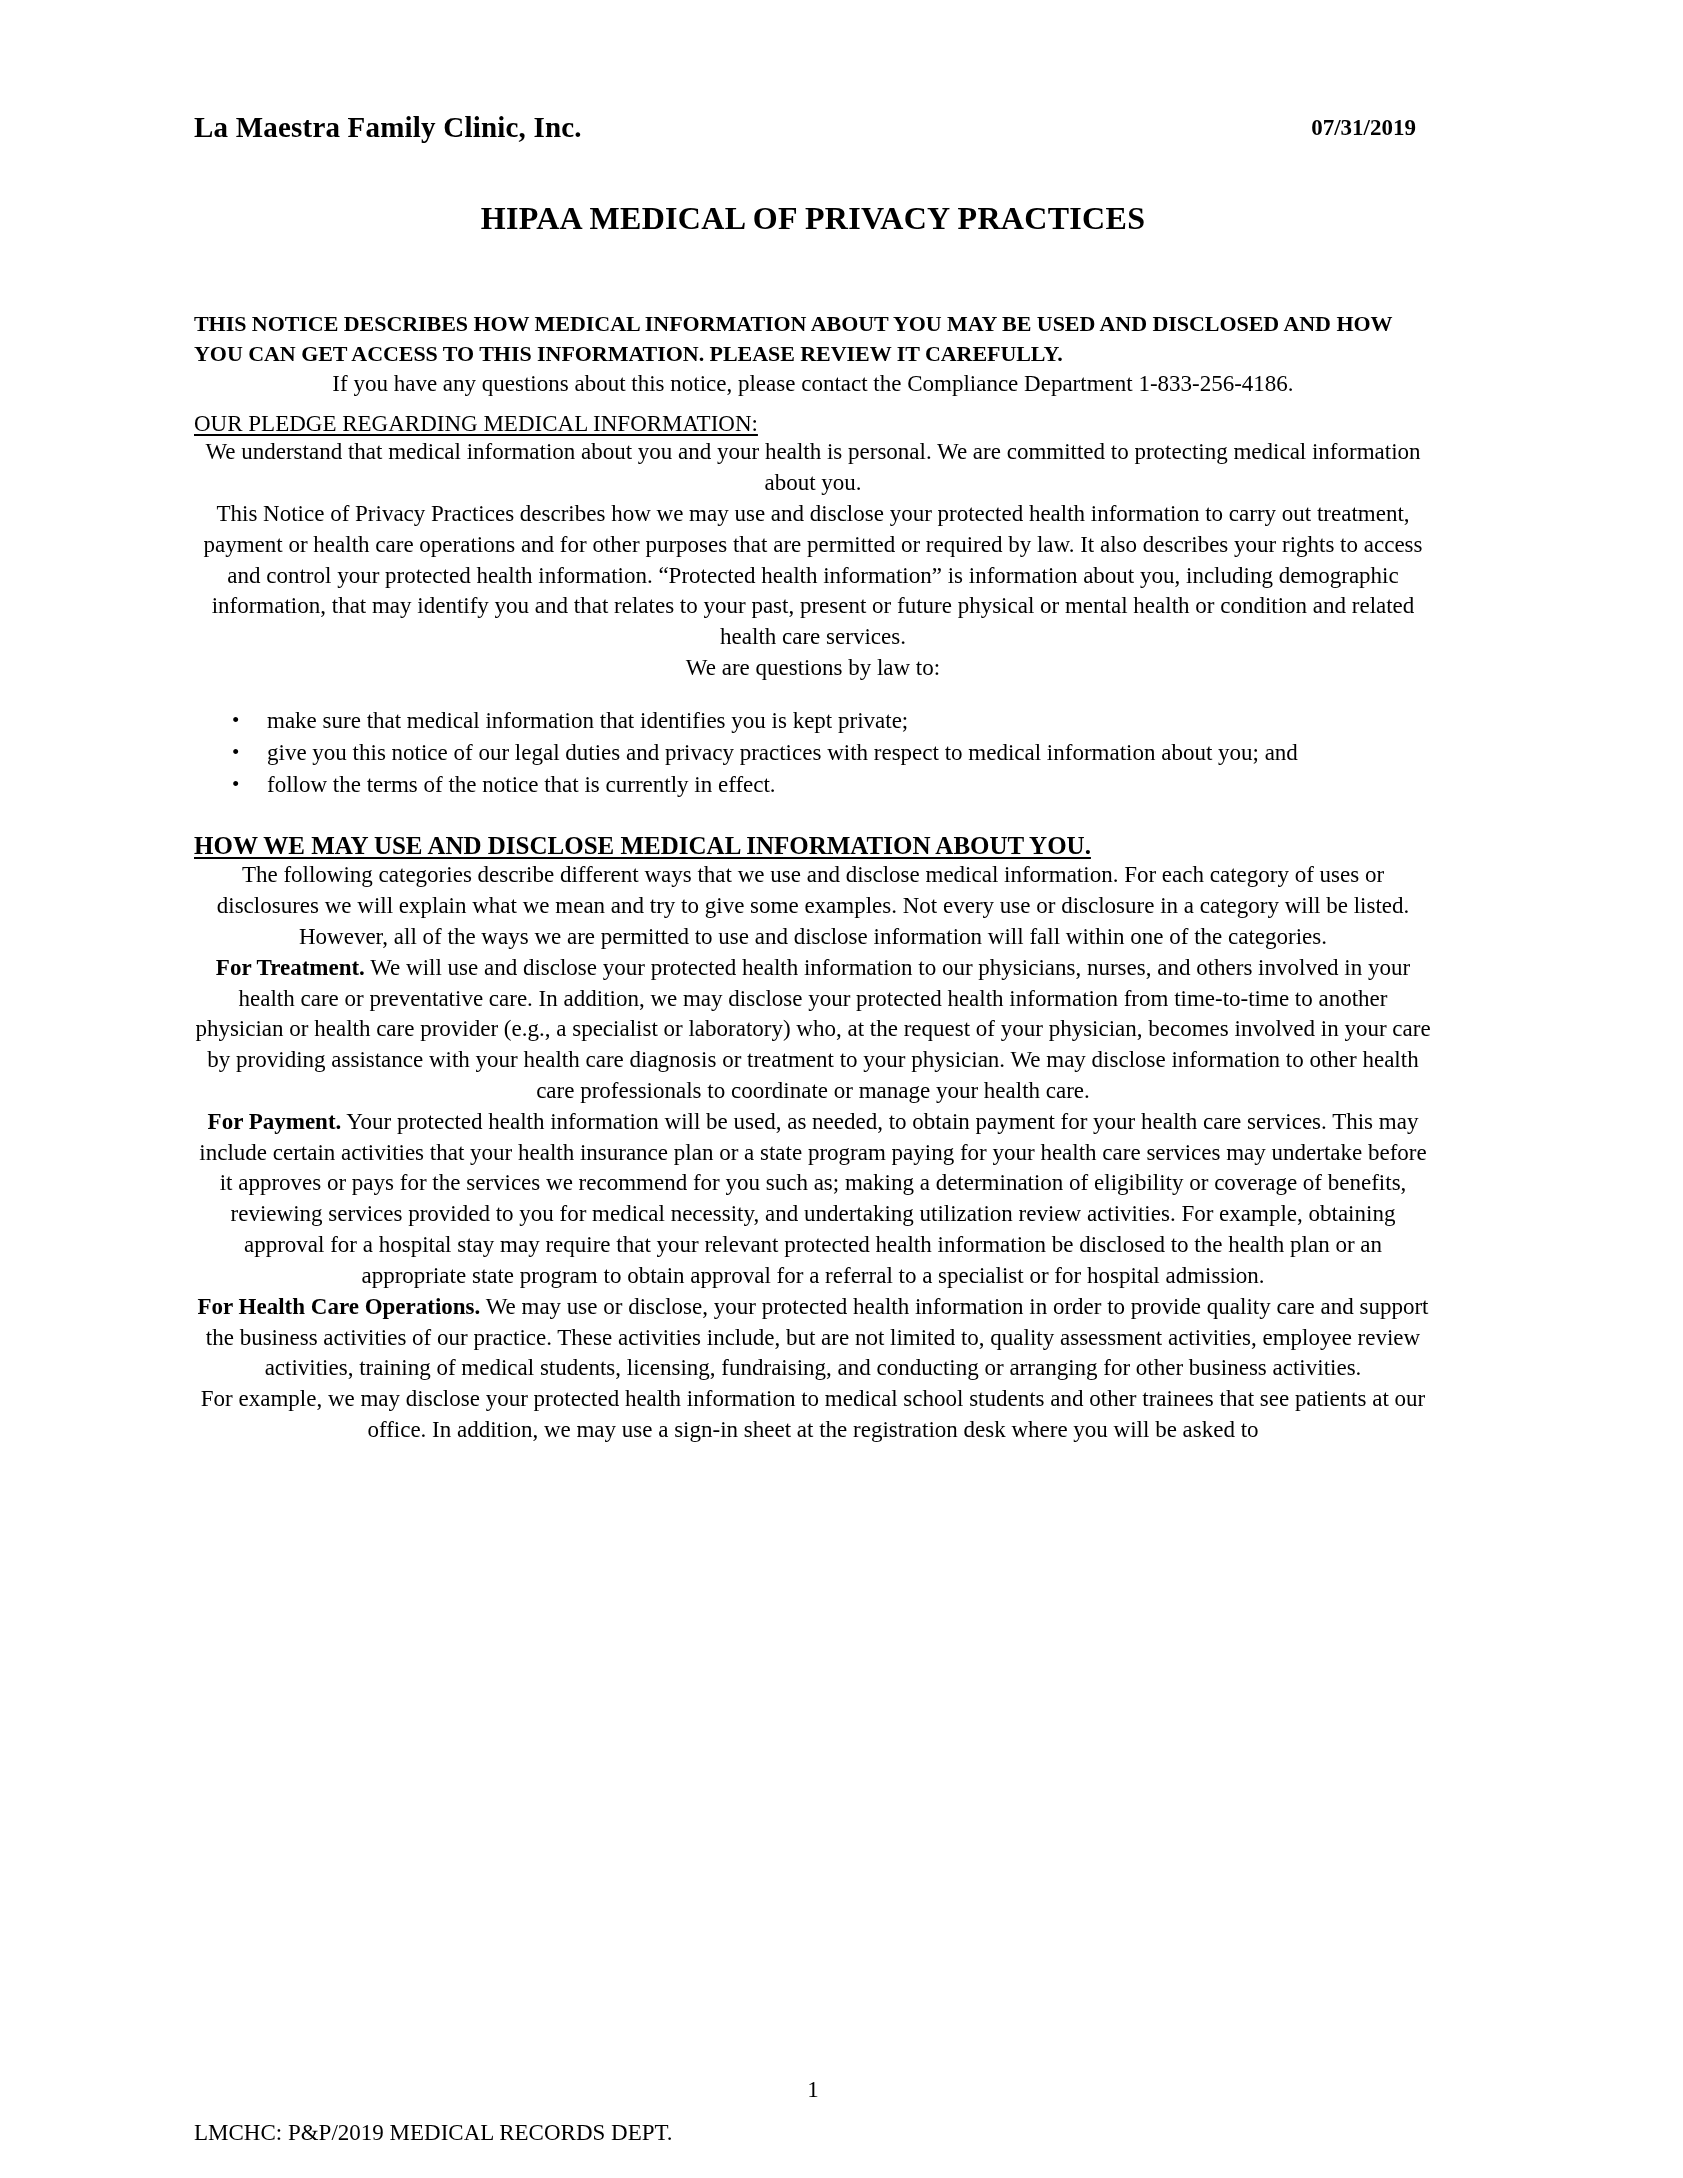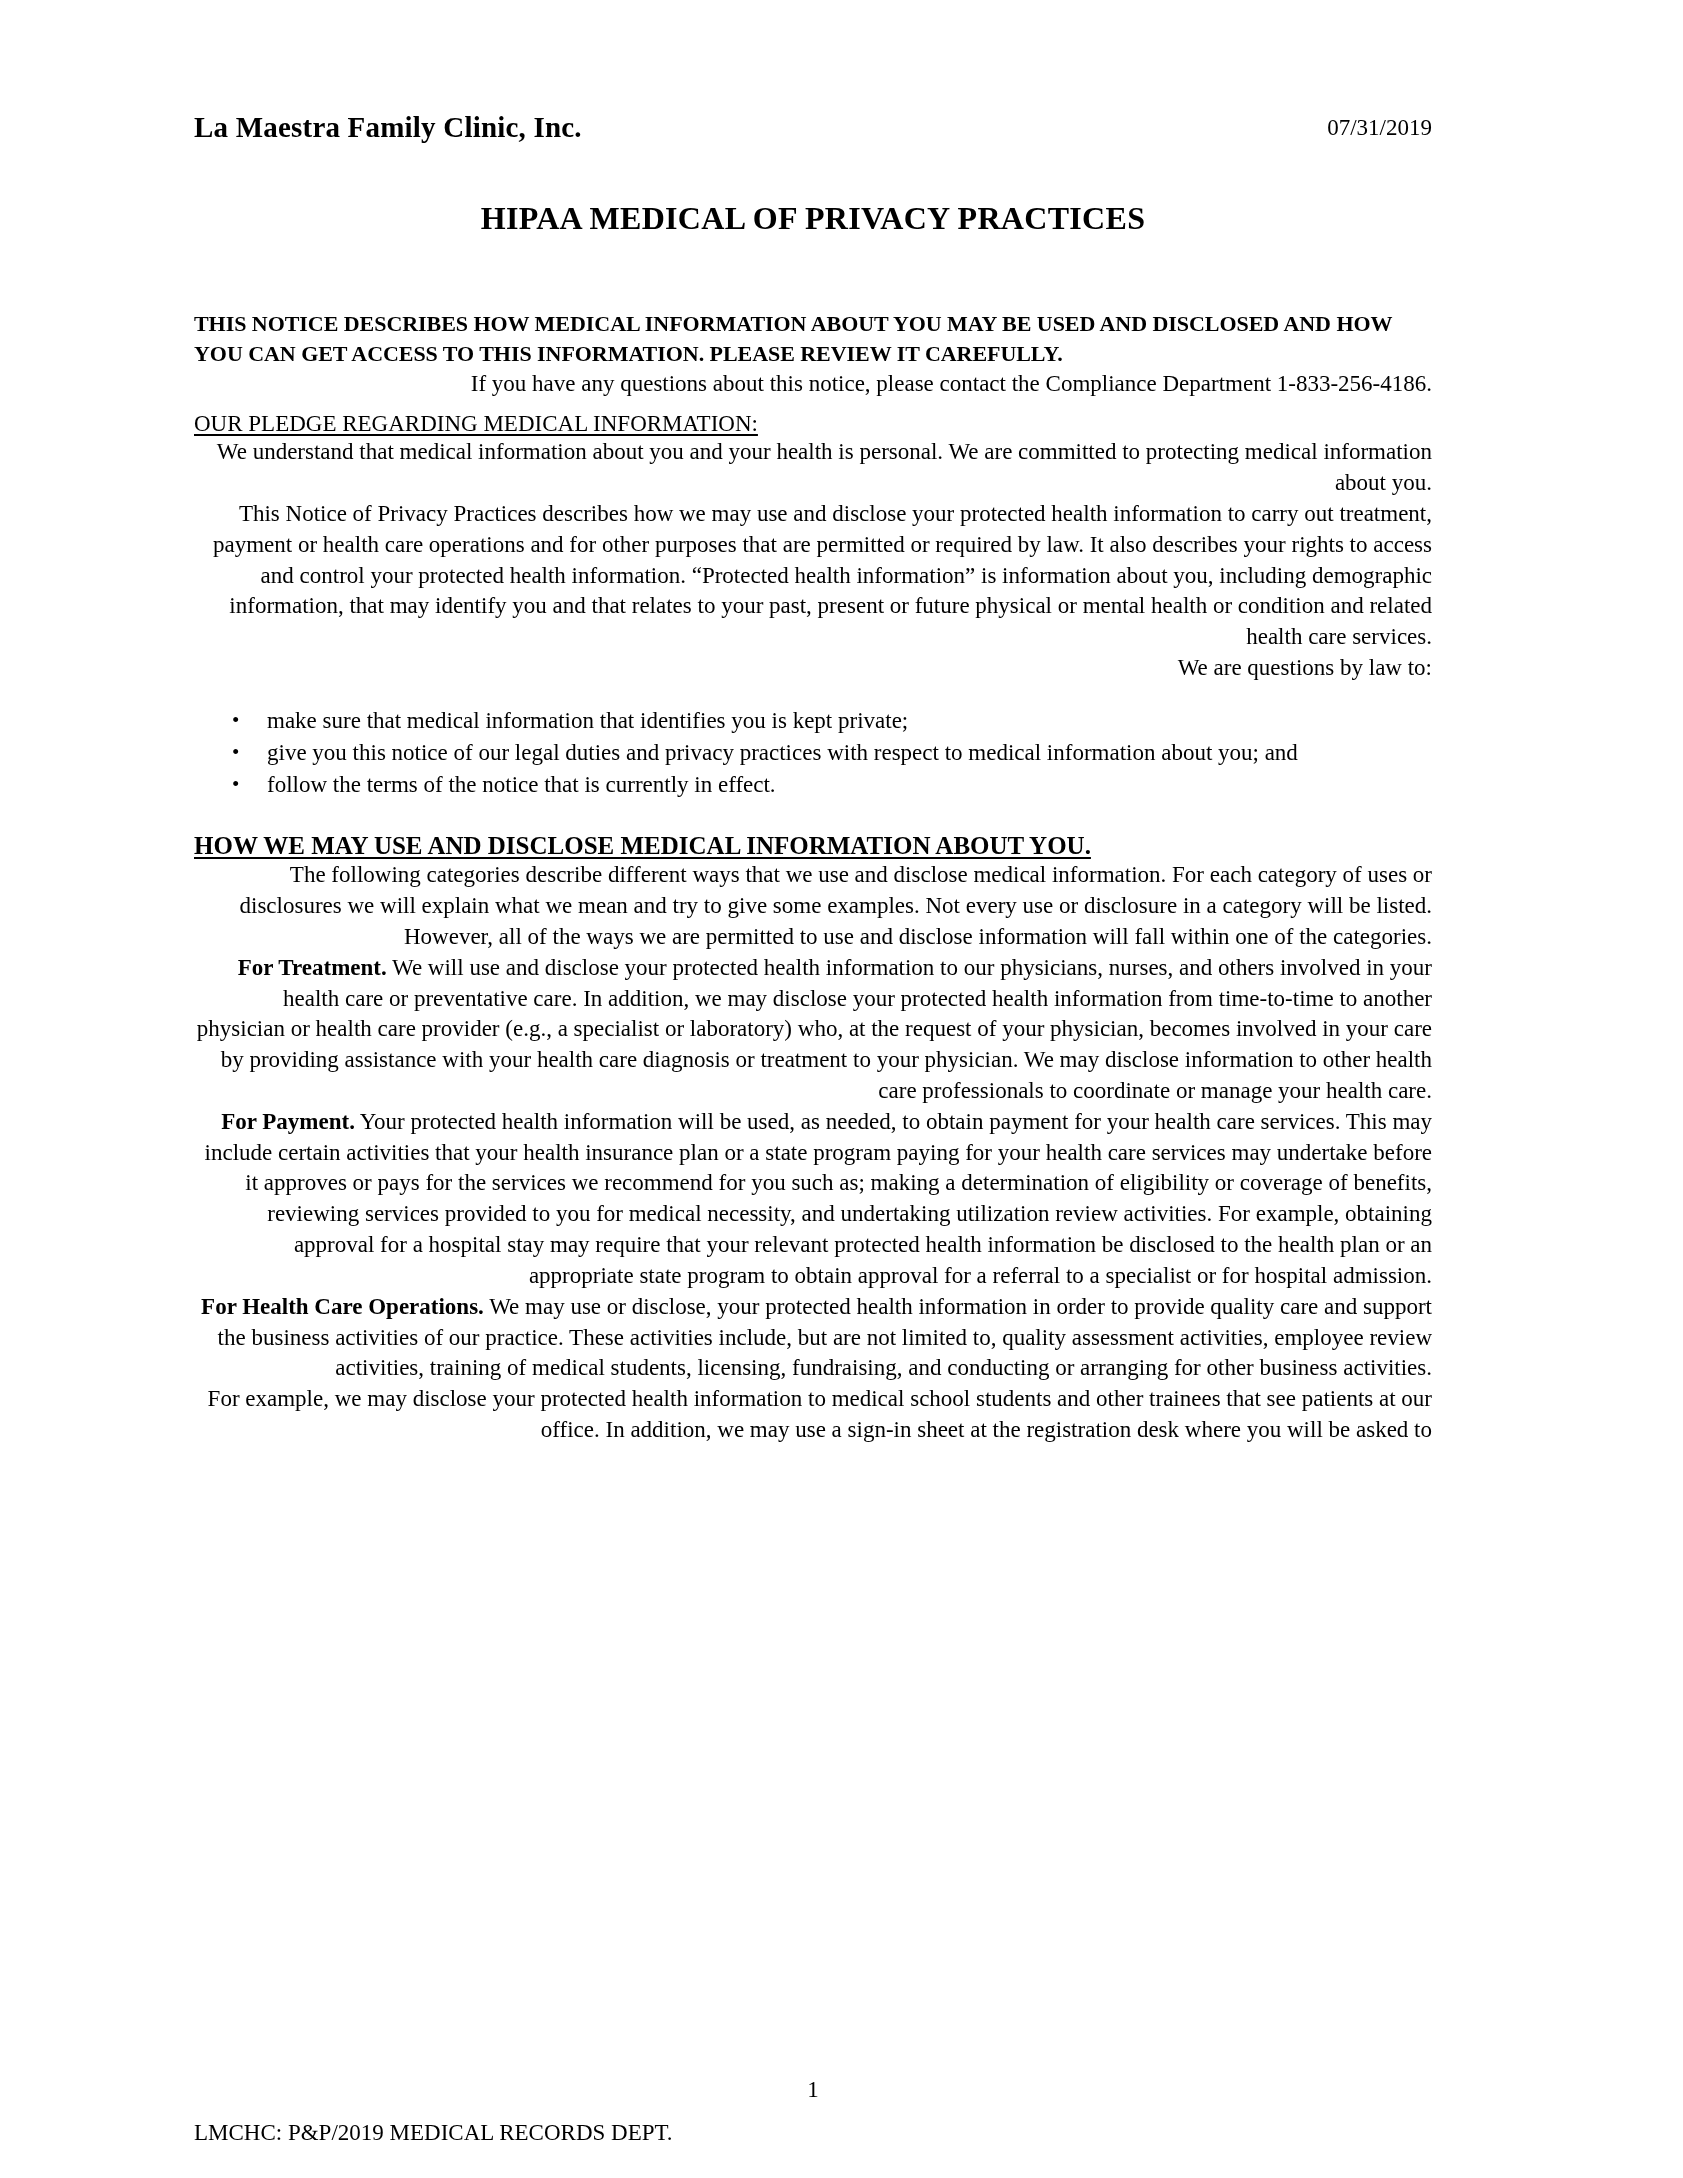--- a/index.html
+++ b/index.html
@@ -40,24 +40,24 @@
     position: absolute;
     left: 0;
     top: 0;
     font-size: 29px;
     font-weight: bold;
     letter-spacing: 0.2px;
     white-space: nowrap;
   }
   .doc-date {
     position: absolute;
-    right: 0;
+    right: 16px;
     top: 4px;
     font-size: 23px;
-    font-weight: normal;
+    font-weight: bold;
     white-space: nowrap;
   }
 
   
   .doc-title {
     text-align: center;
     font-size: 32px;
     font-weight: bold;
     letter-spacing: 0.3px;
     margin-top: 38px;
@@ -69,21 +69,21 @@
     font-size: 22px;
     font-weight: bold;
     line-height: 1.355;
     letter-spacing: -0.05px;
   }
 
   p.body {
     font-size: 23px;
     line-height: 1.34;
     margin: 0;
-    text-align: right;
+    text-align: center;
   }
   .gap-sm { margin-top: 26px; }
   .gap-md { margin-top: 31px; }
   .gap-lg { margin-top: 33px; }
 
   .underline-heading {
     font-size: 23px;
     text-decoration: underline;
     text-underline-offset: 3px;
     margin-top: 12px;

